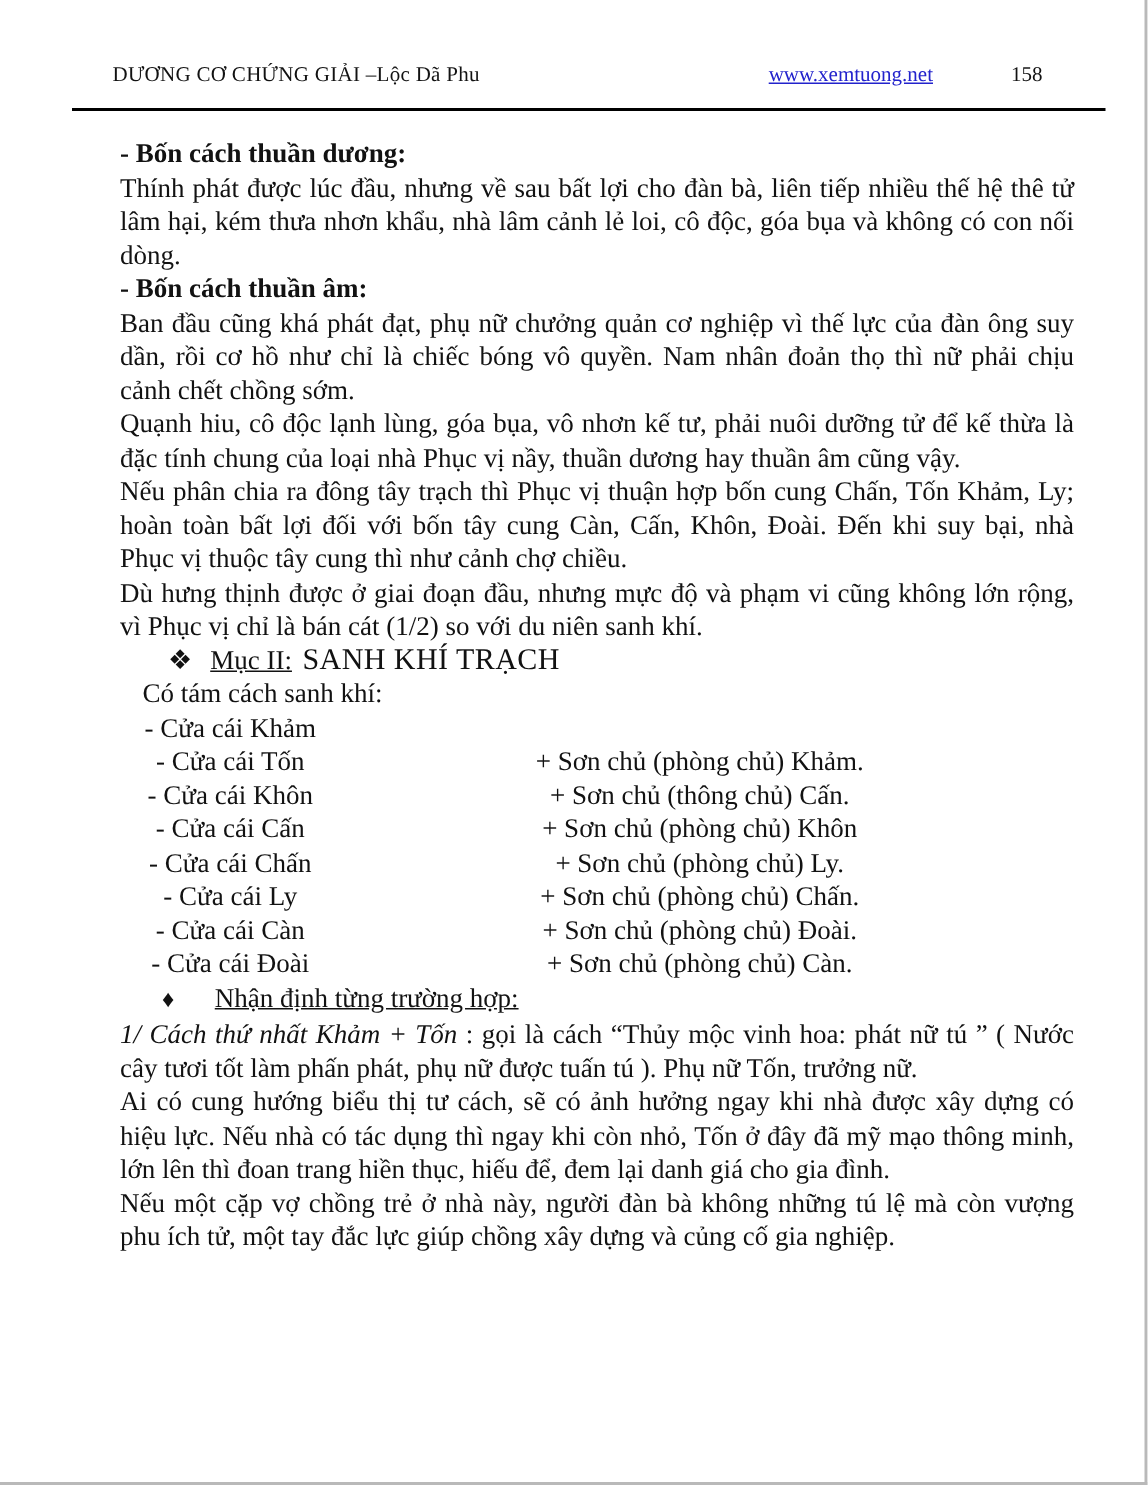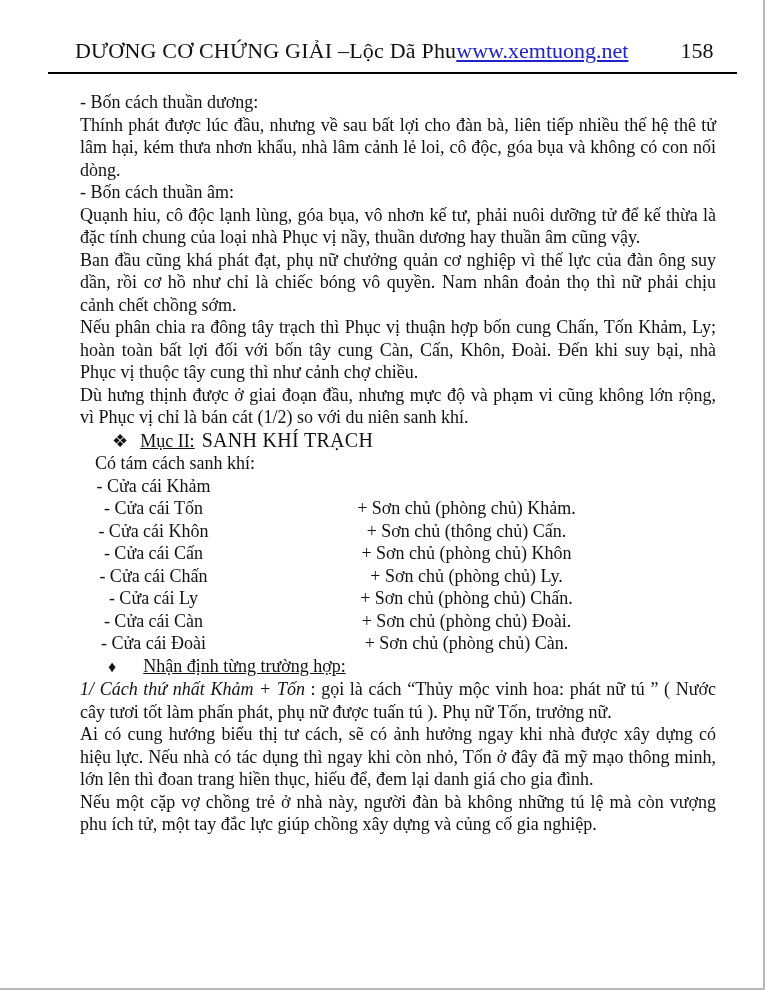--- a/index.html
+++ b/index.html
@@ -13,21 +13,21 @@
     font-family: "Liberation Serif", "DejaVu Serif", serif;
     color: #121212;
     border-right: 2px solid #b9b9b9;
     border-bottom: 2px solid #b9b9b9;
     overflow: hidden;
   }
   .page-header {
     display: flex;
     align-items: baseline;
     padding: 40px 68px 0 75px;
-    font-size: 22px;
+    font-size: 14px;
     line-height: 21px;
     white-space: nowrap;
   }
   .header-title { flex: 0 0 auto; letter-spacing: 0.2px; }
   .header-spacer { flex: 1 1 auto; }
   .header-link {
     color: #2222cc;
     text-decoration: underline;
     cursor: pointer;
   }
@@ -35,21 +35,21 @@
   .rule {
     border-top: 2px solid #000000;
     margin: 11px 26px 0 48px;
   }
   .body-text {
     margin: 17px 47px 0 80px;
     font-size: 18px;
     line-height: 22.5px;
   }
   .body-text p { text-align: justify; }
-  .bold-heading { font-weight: normal; text-align: left; }
+  .bold-heading { font-weight: bold; text-align: left; }
   .section-line {
     text-align: left !important;
     padding-left: 32px;
     white-space: nowrap;
   }
   .section-label {
     text-decoration: underline;
     margin-left: 12px;
   }
   .section-title {
@@ -92,22 +92,22 @@
   </div>
 
   <div class="rule"></div>
 
   <div class="body-text">
 
     <p class="bold-heading">- Bốn cách thuần dương:</p>
     <p>Thính phát được lúc đầu, nhưng về sau bất lợi cho đàn bà, liên tiếp nhiều thế hệ thê tử lâm hại, kém thưa nhơn khẩu, nhà lâm cảnh lẻ loi, cô độc, góa bụa và không có con nối dòng.</p>
 
     <p class="bold-heading">- Bốn cách thuần âm:</p>
+    <p>Ban đầu cũng khá phát đạt, phụ nữ chưởng quản cơ nghiệp vì thế lực của đàn ông suy dần, rồi cơ hồ như chỉ là chiếc bóng vô quyền. Nam nhân đoản thọ thì nữ phải chịu cảnh chết chồng sớm.</p>
     <p>Quạnh hiu, cô độc lạnh lùng, góa bụa, vô nhơn kế tư, phải nuôi dưỡng tử để kế thừa là đặc tính chung của loại nhà Phục vị nầy, thuần dương hay thuần âm cũng vậy.</p>
-    <p>Ban đầu cũng khá phát đạt, phụ nữ chưởng quản cơ nghiệp vì thế lực của đàn ông suy dần, rồi cơ hồ như chỉ là chiếc bóng vô quyền. Nam nhân đoản thọ thì nữ phải chịu cảnh chết chồng sớm.</p>
     <p>Nếu phân chia ra đông tây trạch thì Phục vị thuận hợp bốn cung Chấn, Tốn Khảm, Ly; hoàn toàn bất lợi đối với bốn tây cung Càn, Cấn, Khôn, Đoài. Đến khi suy bại, nhà Phục vị thuộc tây cung thì như cảnh chợ chiều.</p>
     <p>Dù hưng thịnh được ở giai đoạn đầu, nhưng mực độ và phạm vi cũng không lớn rộng, vì Phục vị chỉ là bán cát (1/2) so với du niên sanh khí.</p>
 
     <p class="section-line">
       <span class="section-marker">❖</span><span class="section-label">Mục II:</span><span class="section-title">SANH KHÍ TRẠCH</span>
     </p>
 
     <p class="intro-line">Có tám cách sanh khí:</p>
 
     <div class="pair-row">

